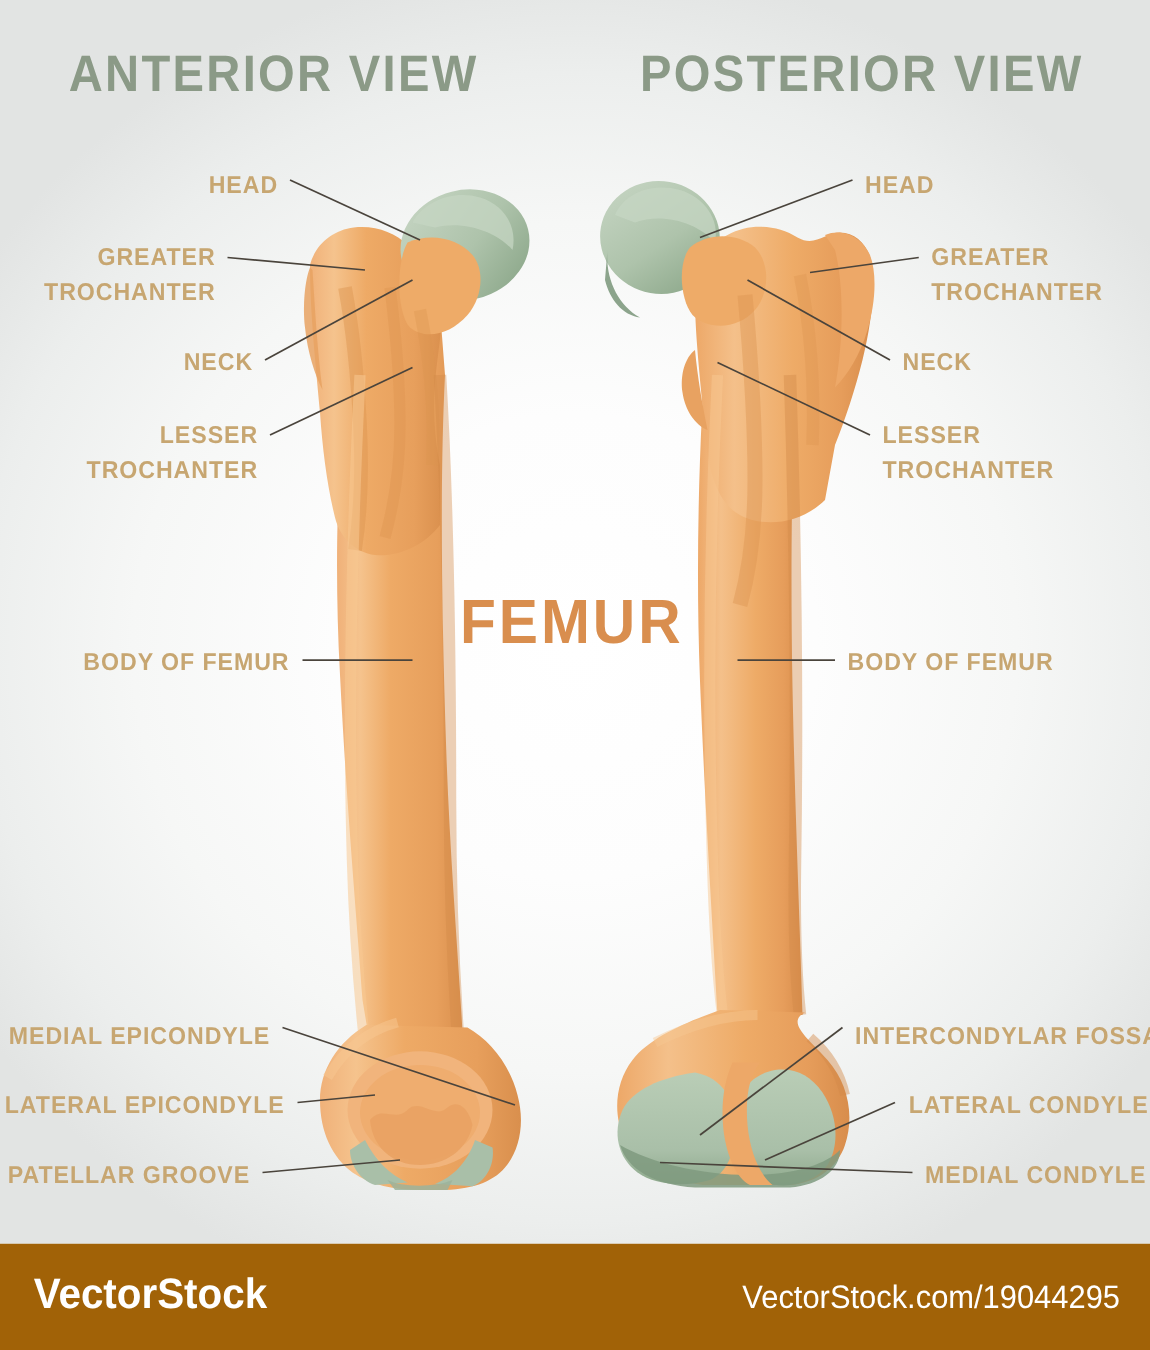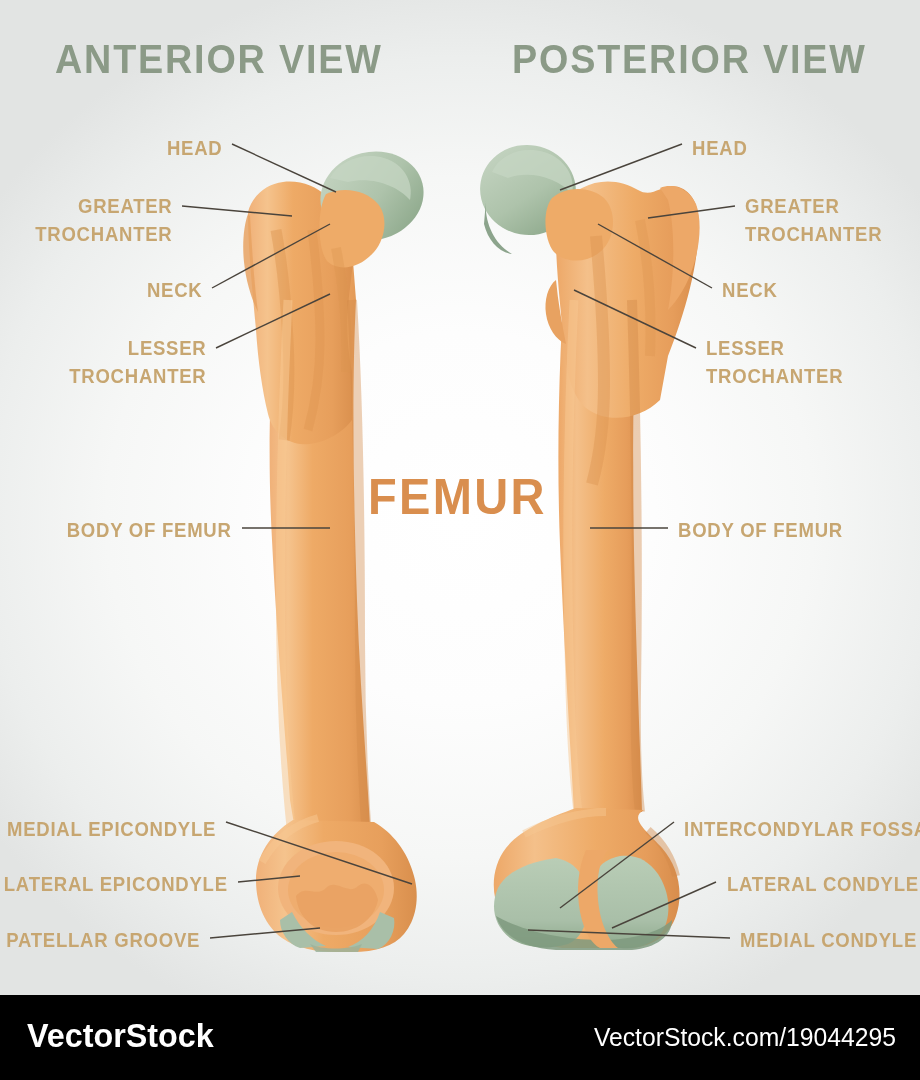--- a/index.html
+++ b/index.html
@@ -82,21 +82,21 @@
   .lbl.r { text-align: right; transform-origin: right center; }
   .lbl.l { text-align: left;  transform-origin: left center; }
 
   
   #footer {
     position: absolute;
     left: 0;
     top: 995px;
     width: 920px;
     height: 85px;
-    background: #000000;
+    background: #a16207;
   }
   #vs-logo {
     position: absolute;
     left: 27px;
     top: 21px;
     font-family: "Liberation Sans Narrow", "Liberation Sans", sans-serif;
     font-weight: 700;
     font-size: 34px;
     color: #ffffff;
     letter-spacing: 0px;

